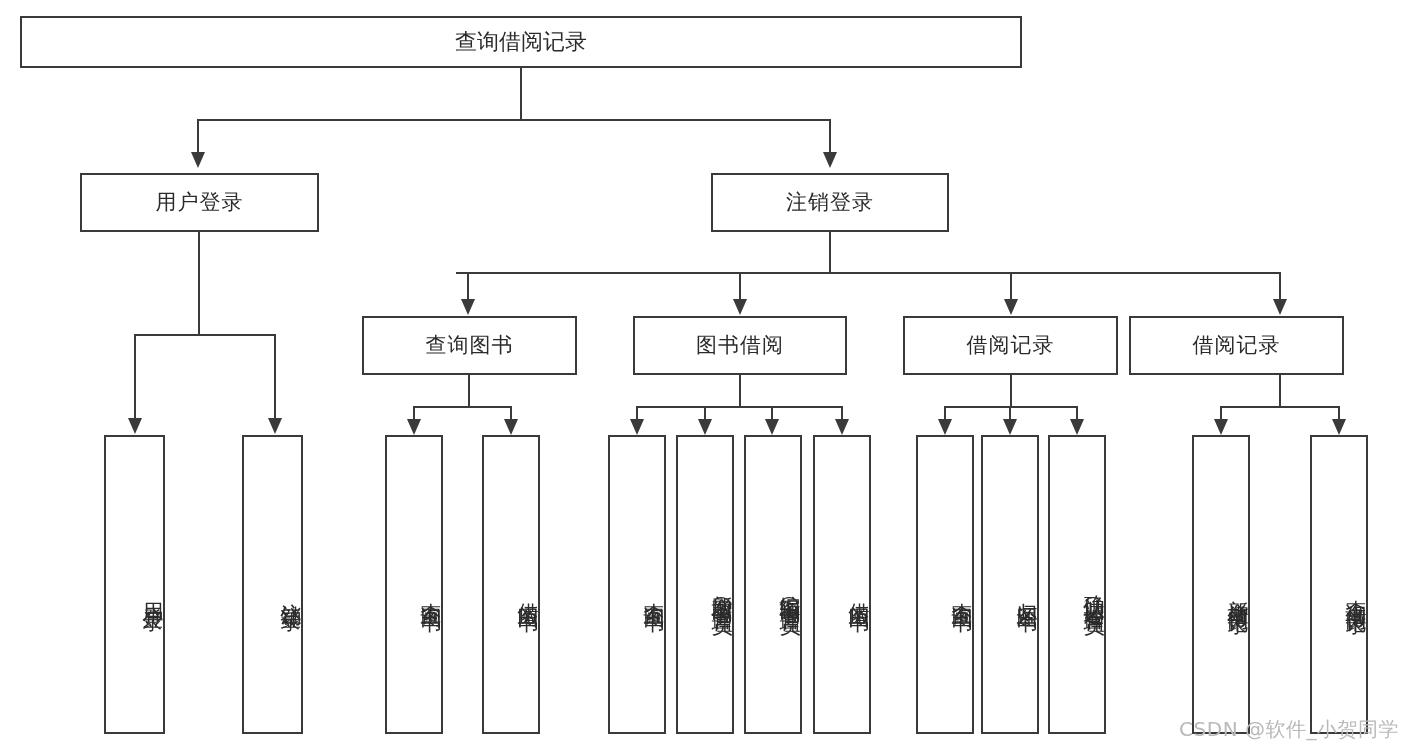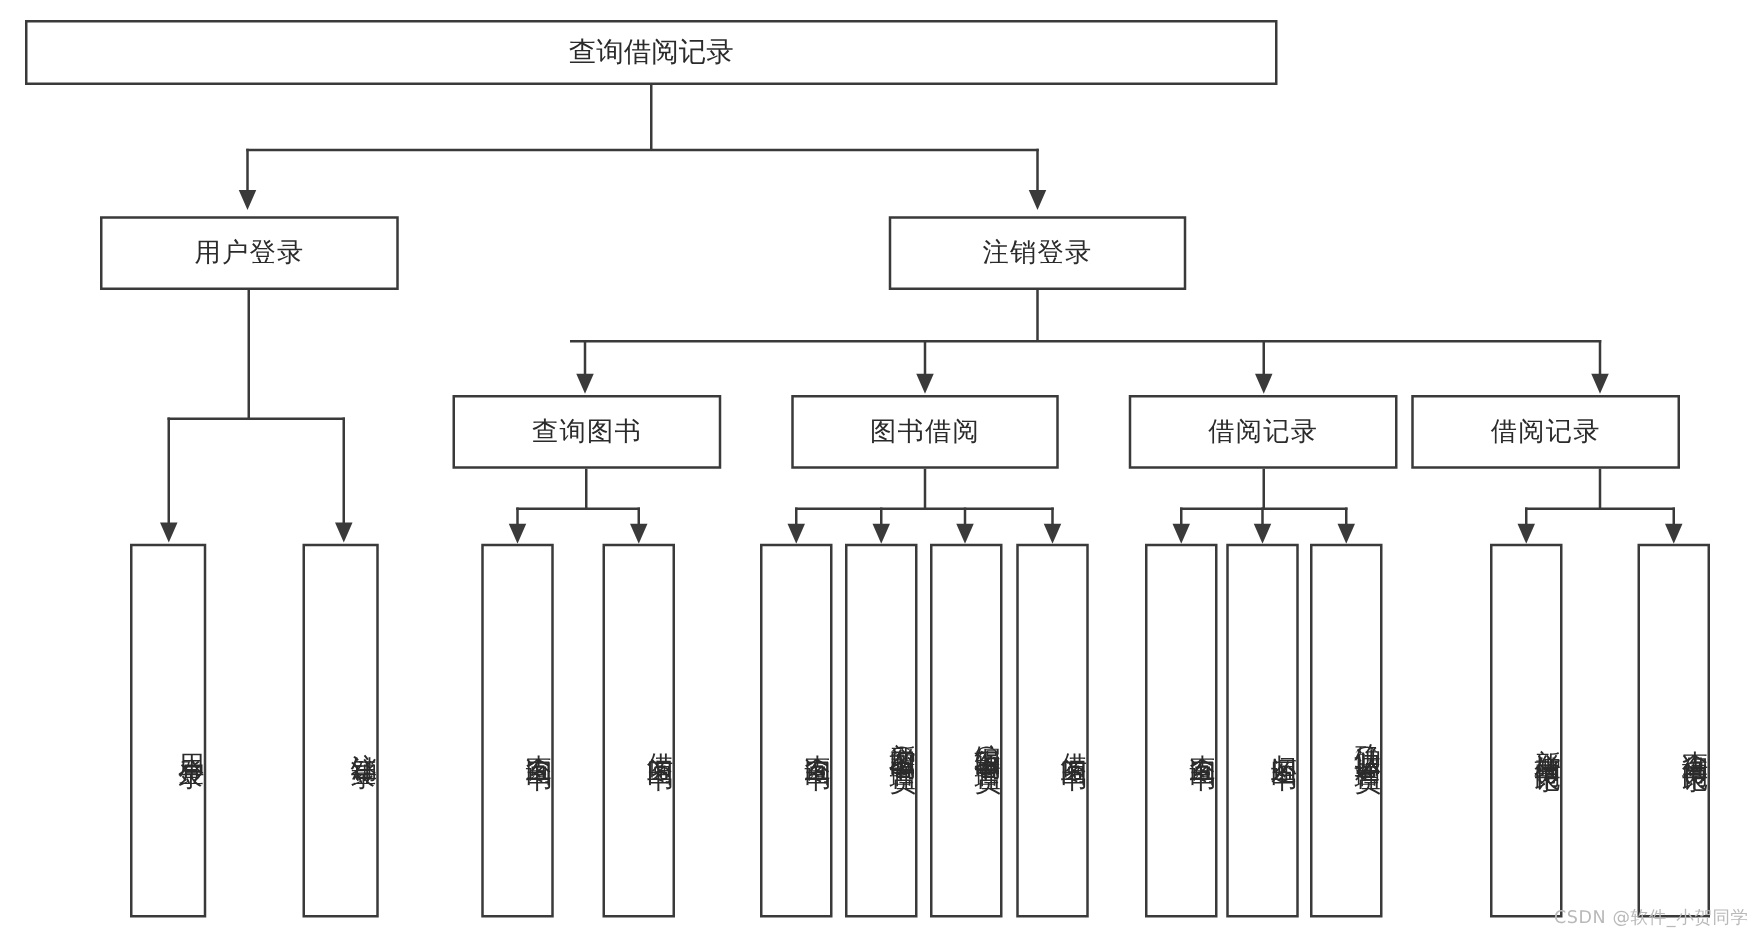--- a/index.html
+++ b/index.html
@@ -65,21 +65,21 @@
     height: 0;
     border-left: 7px solid transparent;
     border-right: 7px solid transparent;
     border-top: 16px solid #3a3a3a;
   }
   
   #watermark {
     position: absolute;
     right: 6px;
     bottom: 4px;
-    font-size: 14px;
+    font-size: 20px;
     color: #b9b9b9;
     letter-spacing: 0.5px;
     white-space: nowrap;
     user-select: none;
   }
 </style>
 </head>
 <body>
 
 <div id="canvas">

